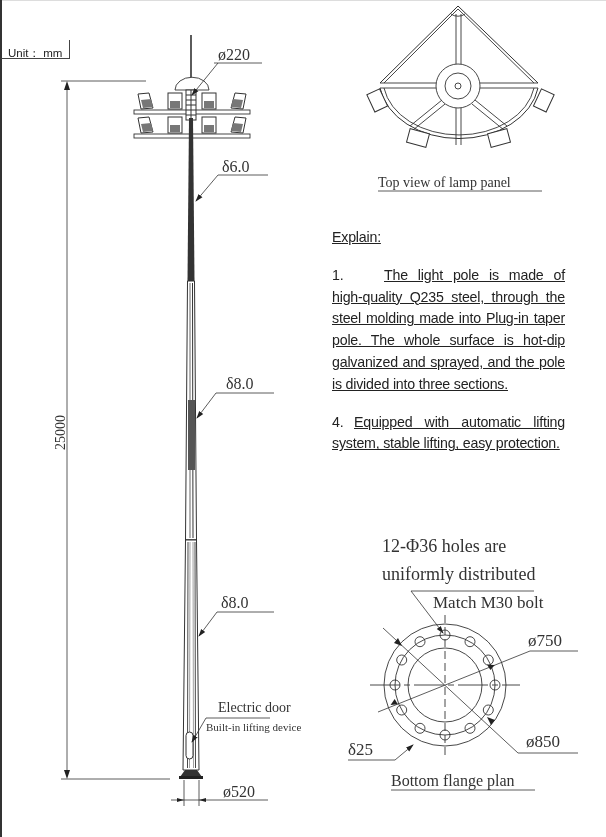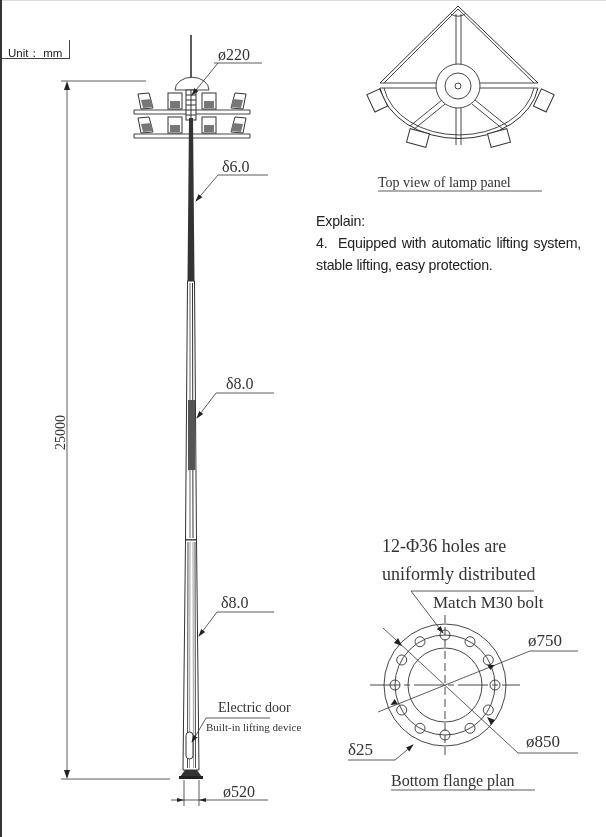--- a/index.html
+++ b/index.html
@@ -3,21 +3,21 @@
 <meta charset="utf-8">
 <style>
   html, body { margin: 0; padding: 0; background: #ffffff; }
   body { width: 606px; height: 837px; position: relative; overflow: hidden; font-family: "Liberation Sans", sans-serif; color: #222; }
   .frame-left { position: absolute; left: 0; top: 0; width: 2px; height: 837px; background: #333; }
   .frame-top { position: absolute; left: 0; top: 0; width: 606px; height: 1px; background: #ddd; }
   .unit-box { position: absolute; left: 0; top: 0; width: 70px; height: 19px; border: 1px solid #444; border-left: 2px solid #333; border-top: none; font-size: 11.5px; line-height: 26px; padding-left: 6px; box-sizing: border-box; background: #fff; margin-top: 40px; }
   svg.drawing { position: absolute; left: 0; top: 0; }
   .cad { font-family: "Liberation Serif", serif; fill: #333; }
   .explain { position: absolute; left: 316px; top: 211px; width: 265px; font-size: 14.2px; line-height: 21.8px; color: #222; letter-spacing: -0.2px; }
-  .explain p { margin: 0; text-align: justify; text-align-last: left; }
+  .explain p { margin: 16px; text-align: justify; text-align-last: left; text-decoration: underline; }
   .explain .title { text-align: left; }
   .explain .num { display: inline-block; }
   .explain .num.wide { width: 52px; }
   .explain .num.narrow { width: 22px; }
 </style>
 </head>
 <body>
 
 <div class="frame-top"></div>
 <div class="frame-left"></div>
@@ -228,14 +228,15 @@
     <line x1="348" y1="760" x2="395" y2="760" stroke="#333" stroke-width="0.8"></line>
     <text class="cad" x="348" y="755" font-size="17">δ25</text>
 
     <text class="cad" x="391" y="786" font-size="16">Bottom flange plan</text>
     <line x1="391" y1="790" x2="535" y2="790" stroke="#333" stroke-width="0.8"></line>
   </g>
 </svg>
 
 <div class="explain">
   <p class="title">Explain:</p>
+  <p><span class="num wide">1.</span><span>The light pole is made of high-quality Q235 steel, through the steel molding made into Plug-in taper pole. The whole surface is hot-dip galvanized and sprayed, and the pole is divided into three sections.</span></p>
   <p><span class="num narrow">4.</span><span>Equipped with automatic lifting system, stable lifting, easy protection.</span></p>
 </div>
 
 </body></html>

